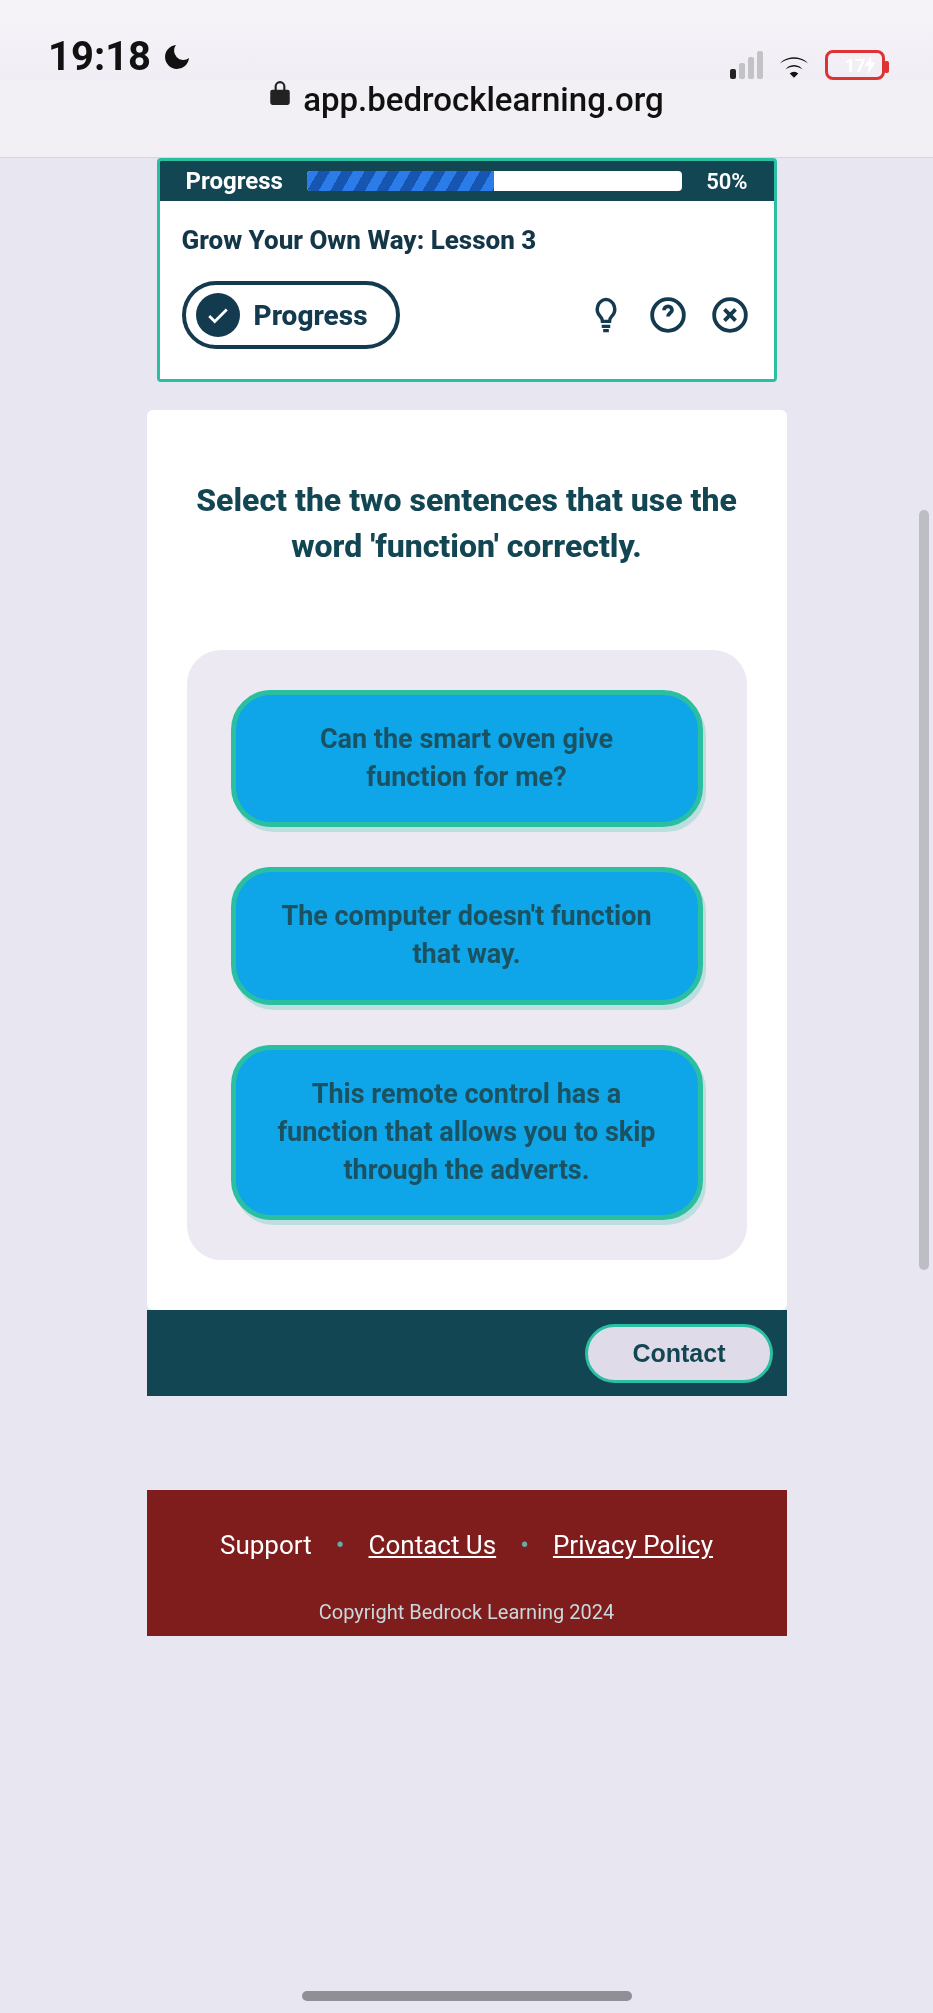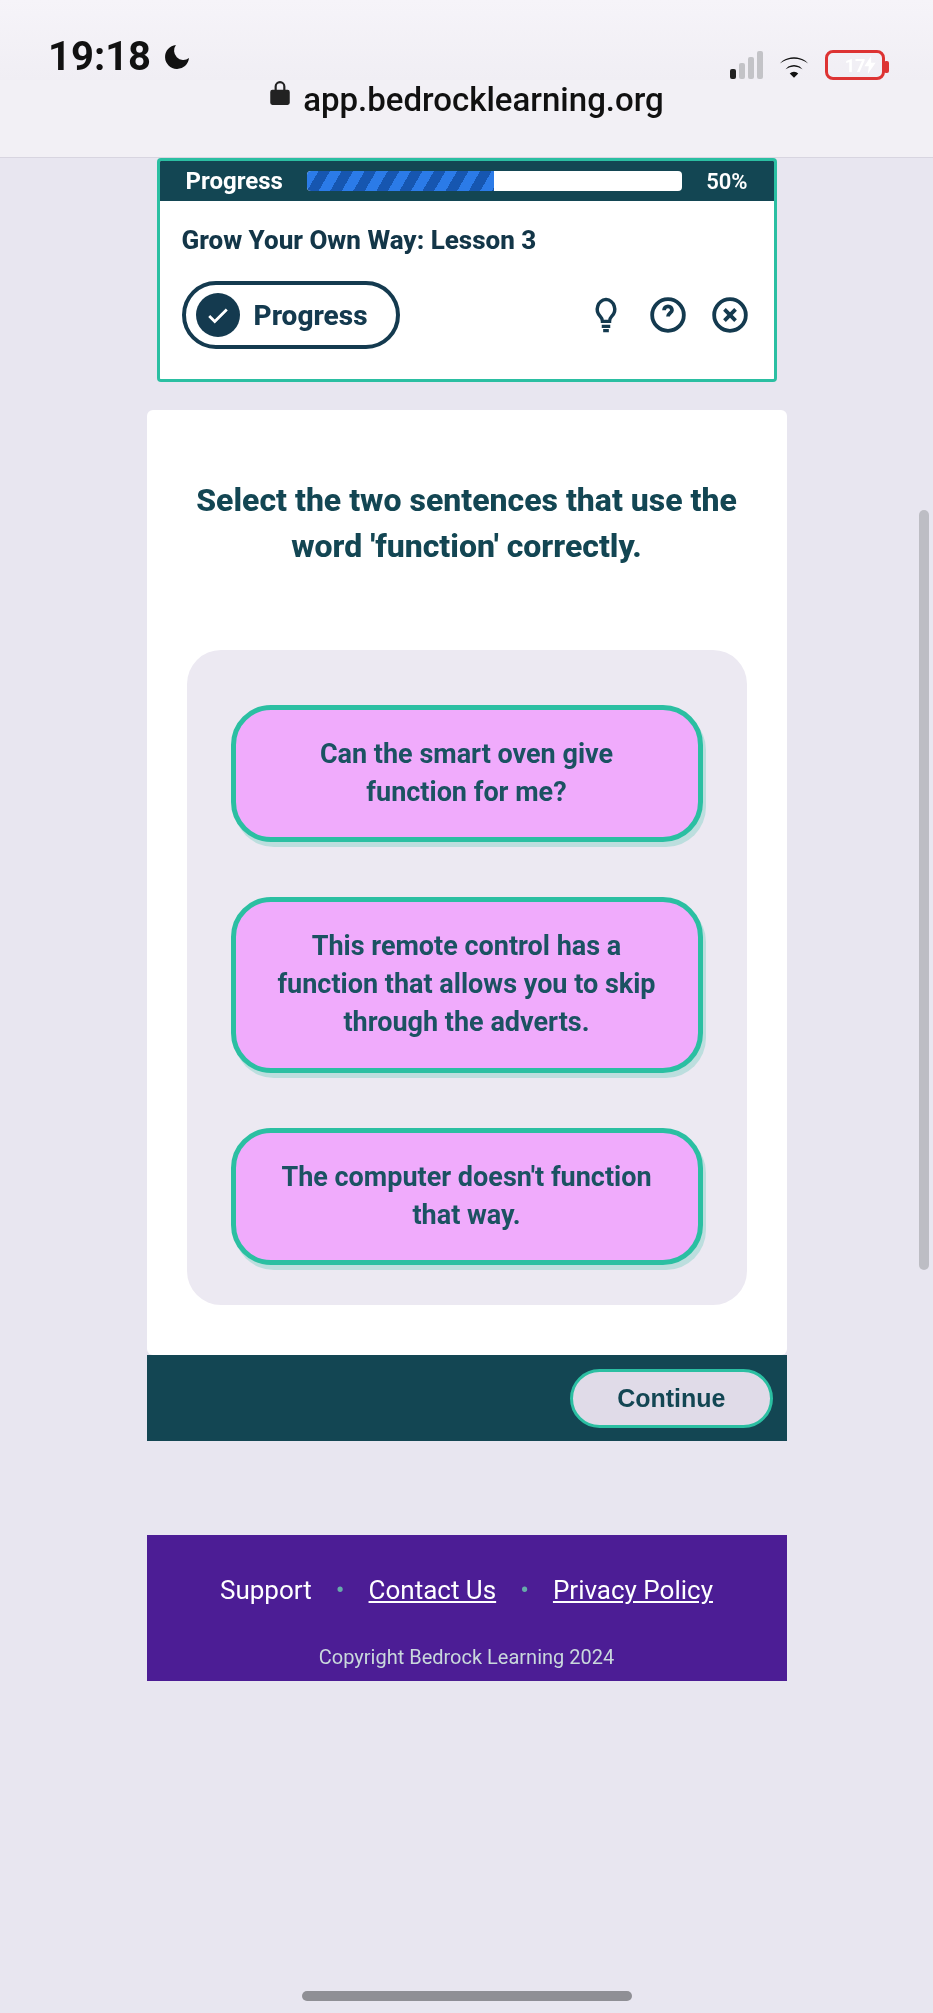--- a/index.html
+++ b/index.html
@@ -39,28 +39,28 @@
   .progress-pill { display:flex; align-items:center; gap:14px; border:4px solid #143a4f; border-radius:42px; padding:8px 28px 8px 10px; background:#fff; }
   .pill-check { width:44px; height:44px; border-radius:50%; background:#143a4f; display:flex; align-items:center; justify-content:center; }
   .pill-label { font-size:28px; font-weight:800; color:#143a4f; }
   .spacer { flex:1; }
   .iconbtn { width:44px; height:44px; display:flex; align-items:center; justify-content:center; }
 
   
   .q-card { margin:28px auto 0; width:640px; background:#fff; border-radius:6px; padding:54px 40px 50px; }
   .q-text { font-size:32px; font-weight:800; color:#134653; text-align:center; line-height:1.45; margin-bottom:80px;margin-top:13px; }
   .options-box { background:#ece9f2; border-radius:34px; padding:40px 44px; display:flex; flex-direction:column; gap:40px; }
-  .option { background:#f0abfc; border:5px solid #2bbfa2; border-radius:40px; padding:26px 40px; text-align:center; font-size:27px; font-weight:700; color:#1b5262; line-height:1.4; cursor:pointer; box-shadow:3px 5px 0 rgba(43,191,162,0.25);margin-top:15px; }
+  .option { background:#0ea5e9; border:5px solid #2bbfa2; border-radius:40px; padding:26px 40px; text-align:center; font-size:27px; font-weight:700; color:#1b5262; line-height:1.4; cursor:pointer; box-shadow:3px 5px 0 rgba(43,191,162,0.25); }
 
   
   .continue-bar { width:640px; margin:0 auto; background:#134653; height:86px; display:flex; align-items:center; justify-content:flex-end; padding:0 14px; }
   .continue-btn { background:#e0dbe8; color:#134653; font-size:25px; font-weight:600; border:3px solid #2bbfa2; border-radius:30px; padding:12px 44px; cursor:pointer; }
 
   
-  .footer { width:640px; margin:94px auto 0; background:#4c1d95; color:#fff; padding:40px 20px 12px; text-align:center; }
+  .footer { width:640px; margin:94px auto 0; background:#7f1d1d; color:#fff; padding:40px 20px 12px; text-align:center; }
   .footer-row { display:flex; align-items:center; justify-content:center; gap:24px; font-size:26px; margin-bottom:40px; }
   .footer-row a { color:#fff; text-decoration:underline; }
   .footer-row .sup { text-decoration:none; }
   .dot { color:#6aa; }
   .copy { font-size:20px; color:#c9d8dc; }
 
   
   .home-ind { position:absolute; bottom:12px; left:50%; transform:translateX(-50%); width:330px; height:10px; background:#8f8f95; border-radius:6px; }
 
   
@@ -143,27 +143,27 @@
             </svg>
         </div>
       </div>
     </div>
   </div>
 
   <div class="q-card">
     <div class="q-text">Select the two sentences that use the word 'function' correctly.</div>
     <div class="options-box">
       <div class="option">Can the smart oven give function for me?</div>
+      <div class="option">The computer doesn't function that way.</div>
       <div class="option">This remote control has a function that allows you to skip through the adverts.</div>
-      <div class="option">The computer doesn't function that way.</div>
     </div>
   </div>
 
   <div class="continue-bar">
-    <button class="continue-btn">Continue</button>
+    <button class="continue-btn">Contact</button>
   </div>
 
   <div class="footer">
     <div class="footer-row">
       <span class="sup">Support</span>
       <span class="dot">•</span>
       <a href="#">Contact Us</a>
       <span class="dot">•</span>
       <a href="#">Privacy Policy</a>
     </div>

